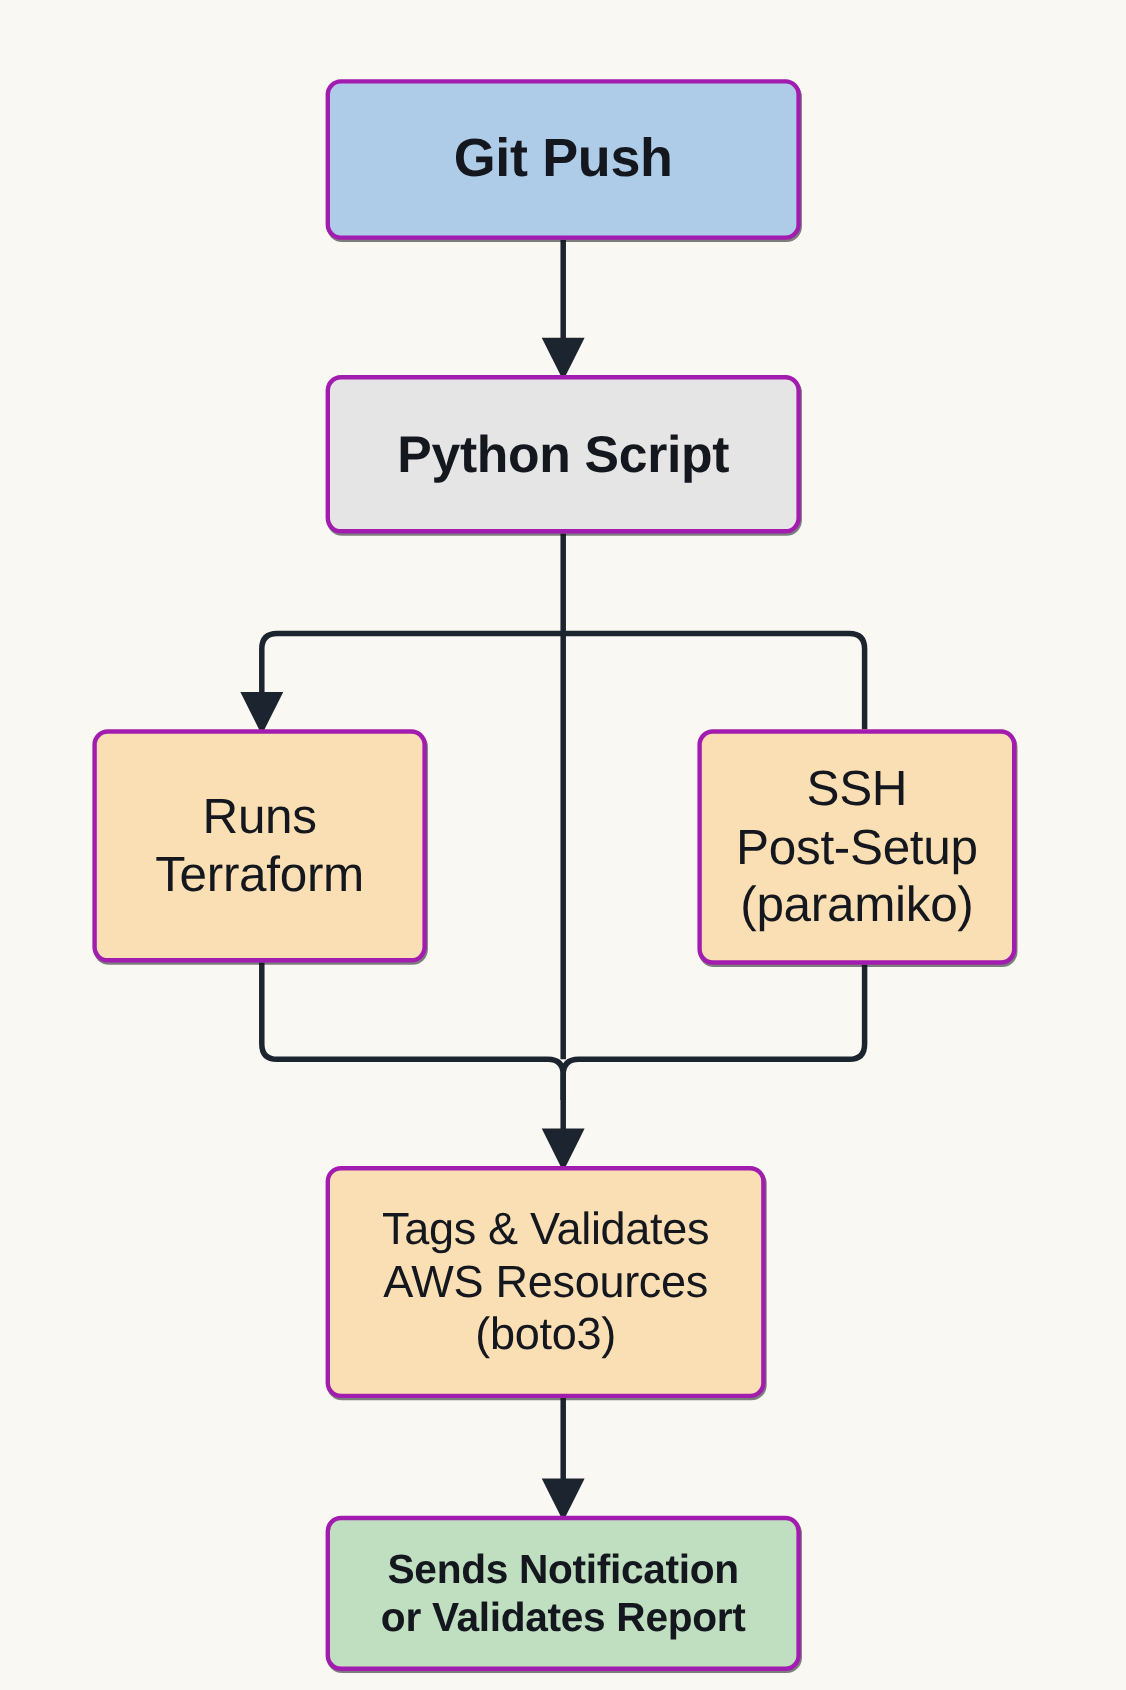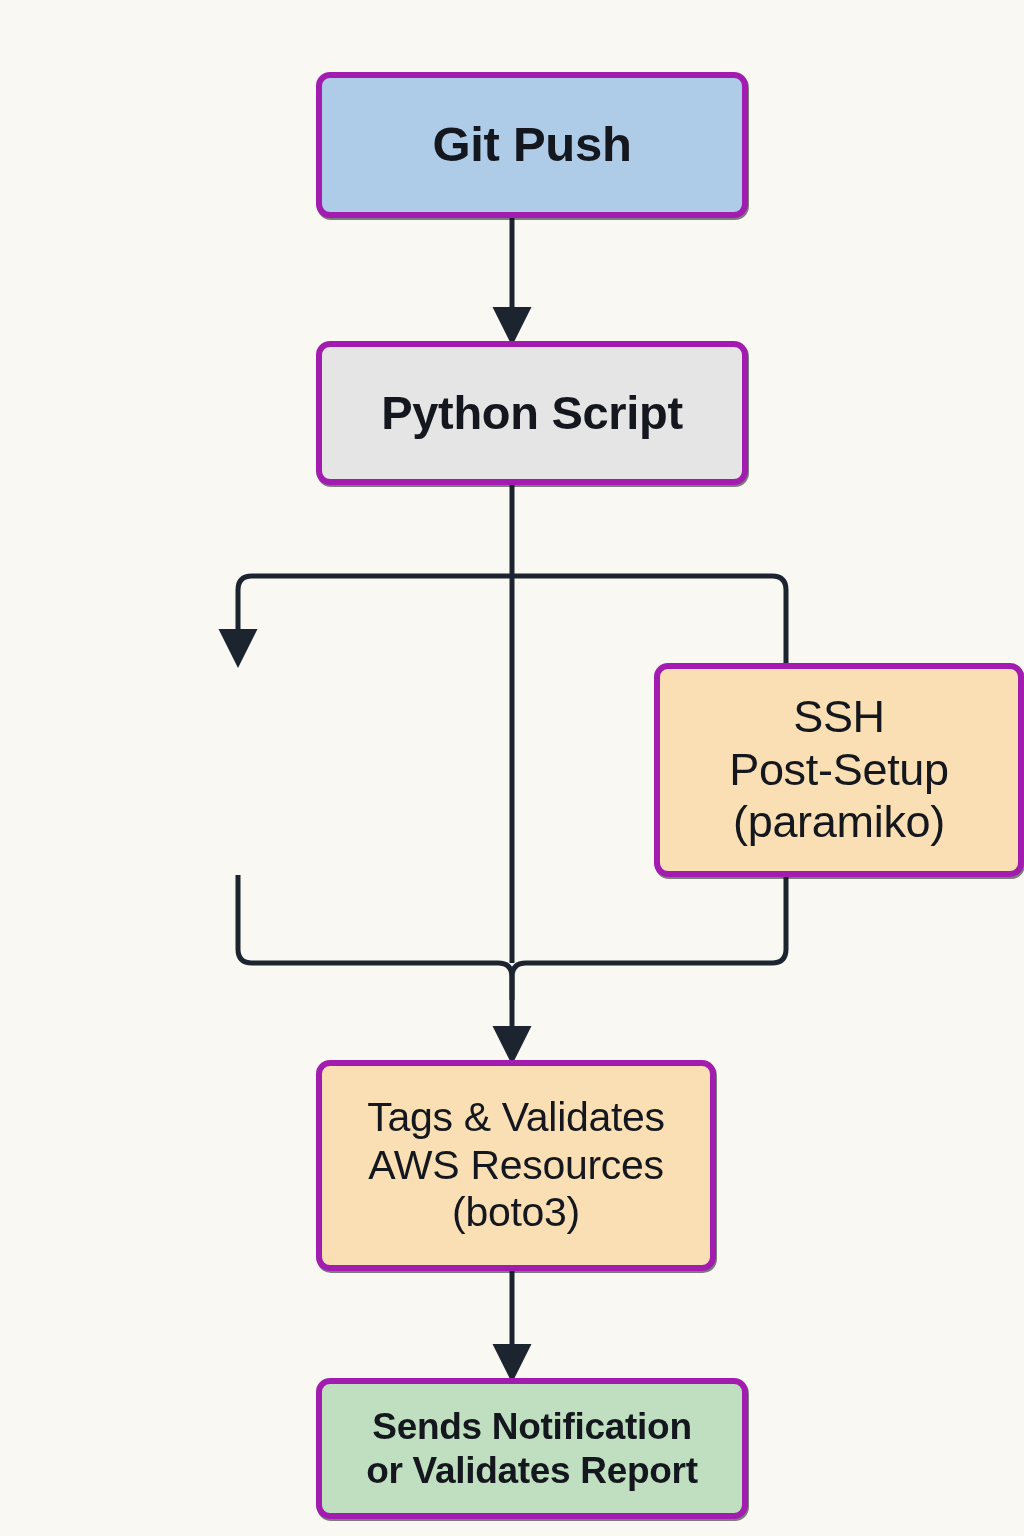--- a/index.html
+++ b/index.html
@@ -21,30 +21,29 @@
   #edges {
     position: absolute;
     left: 0;
     top: 0;
     width: 1024px;
     height: 1536px;
   }
   .node {
     position: absolute;
     box-sizing: border-box;
-    border: 6px solid #a21caf;
+    border: 4px solid #a21caf;
     border-radius: 14px;
     display: flex;
     align-items: center;
     justify-content: center;
     text-align: center;
     color: #14181e;
     z-index: 2;
     box-shadow: 1px 2px 0 rgba(20,24,30,0.55);
-    margin-left: 20px;
   }
   .node .label {
     line-height: 1.17;
     letter-spacing: -0.3px;
     white-space: pre-line;
   }
   
   #node-git-push {
     left: 296px; top: 72px; width: 432px; height: 146px;
     background: #aecbe8;
@@ -66,21 +65,21 @@
   #node-runs-terraform {
     left: 84px; top: 663px; width: 304px; height: 212px;
     background: #fadfb4;
   }
   #node-runs-terraform .label {
     font-size: 45px;
     font-weight: normal;
   }
   
   #node-ssh-post-setup {
-    left: 634px; top: 663px; width: 370px; height: 214px;
+    left: 634px; top: 663px; width: 290px; height: 214px;
     background: #fadfb4;
   }
   #node-ssh-post-setup .label {
     font-size: 45px;
     font-weight: normal;
   }
   
   #node-tags-validates {
     left: 296px; top: 1060px; width: 400px; height: 211px;
     background: #fadfb4;
@@ -132,20 +131,24 @@
   </svg>
 
   <div class="node" id="node-git-push" style="background: rgb(174, 203, 232);">
     <span class="label">Git Push</span>
   </div>
 
   <div class="node" id="node-python-script" style="background: #e5e5e5;">
     <span class="label">Python Script</span>
   </div>
 
+  <div class="node" id="node-runs-terraform" style="background: rgb(250, 223, 180);">
+    <span class="label">Runs
+Terraform</span>
+  </div>
 
   <div class="node" id="node-ssh-post-setup" style="background: rgb(250, 223, 180);">
     <span class="label">SSH
 Post-Setup
 (paramiko)</span>
   </div>
 
   <div class="node" id="node-tags-validates" style="background: rgb(250, 223, 180);">
     <span class="label">Tags &amp; Validates
 AWS Resources

